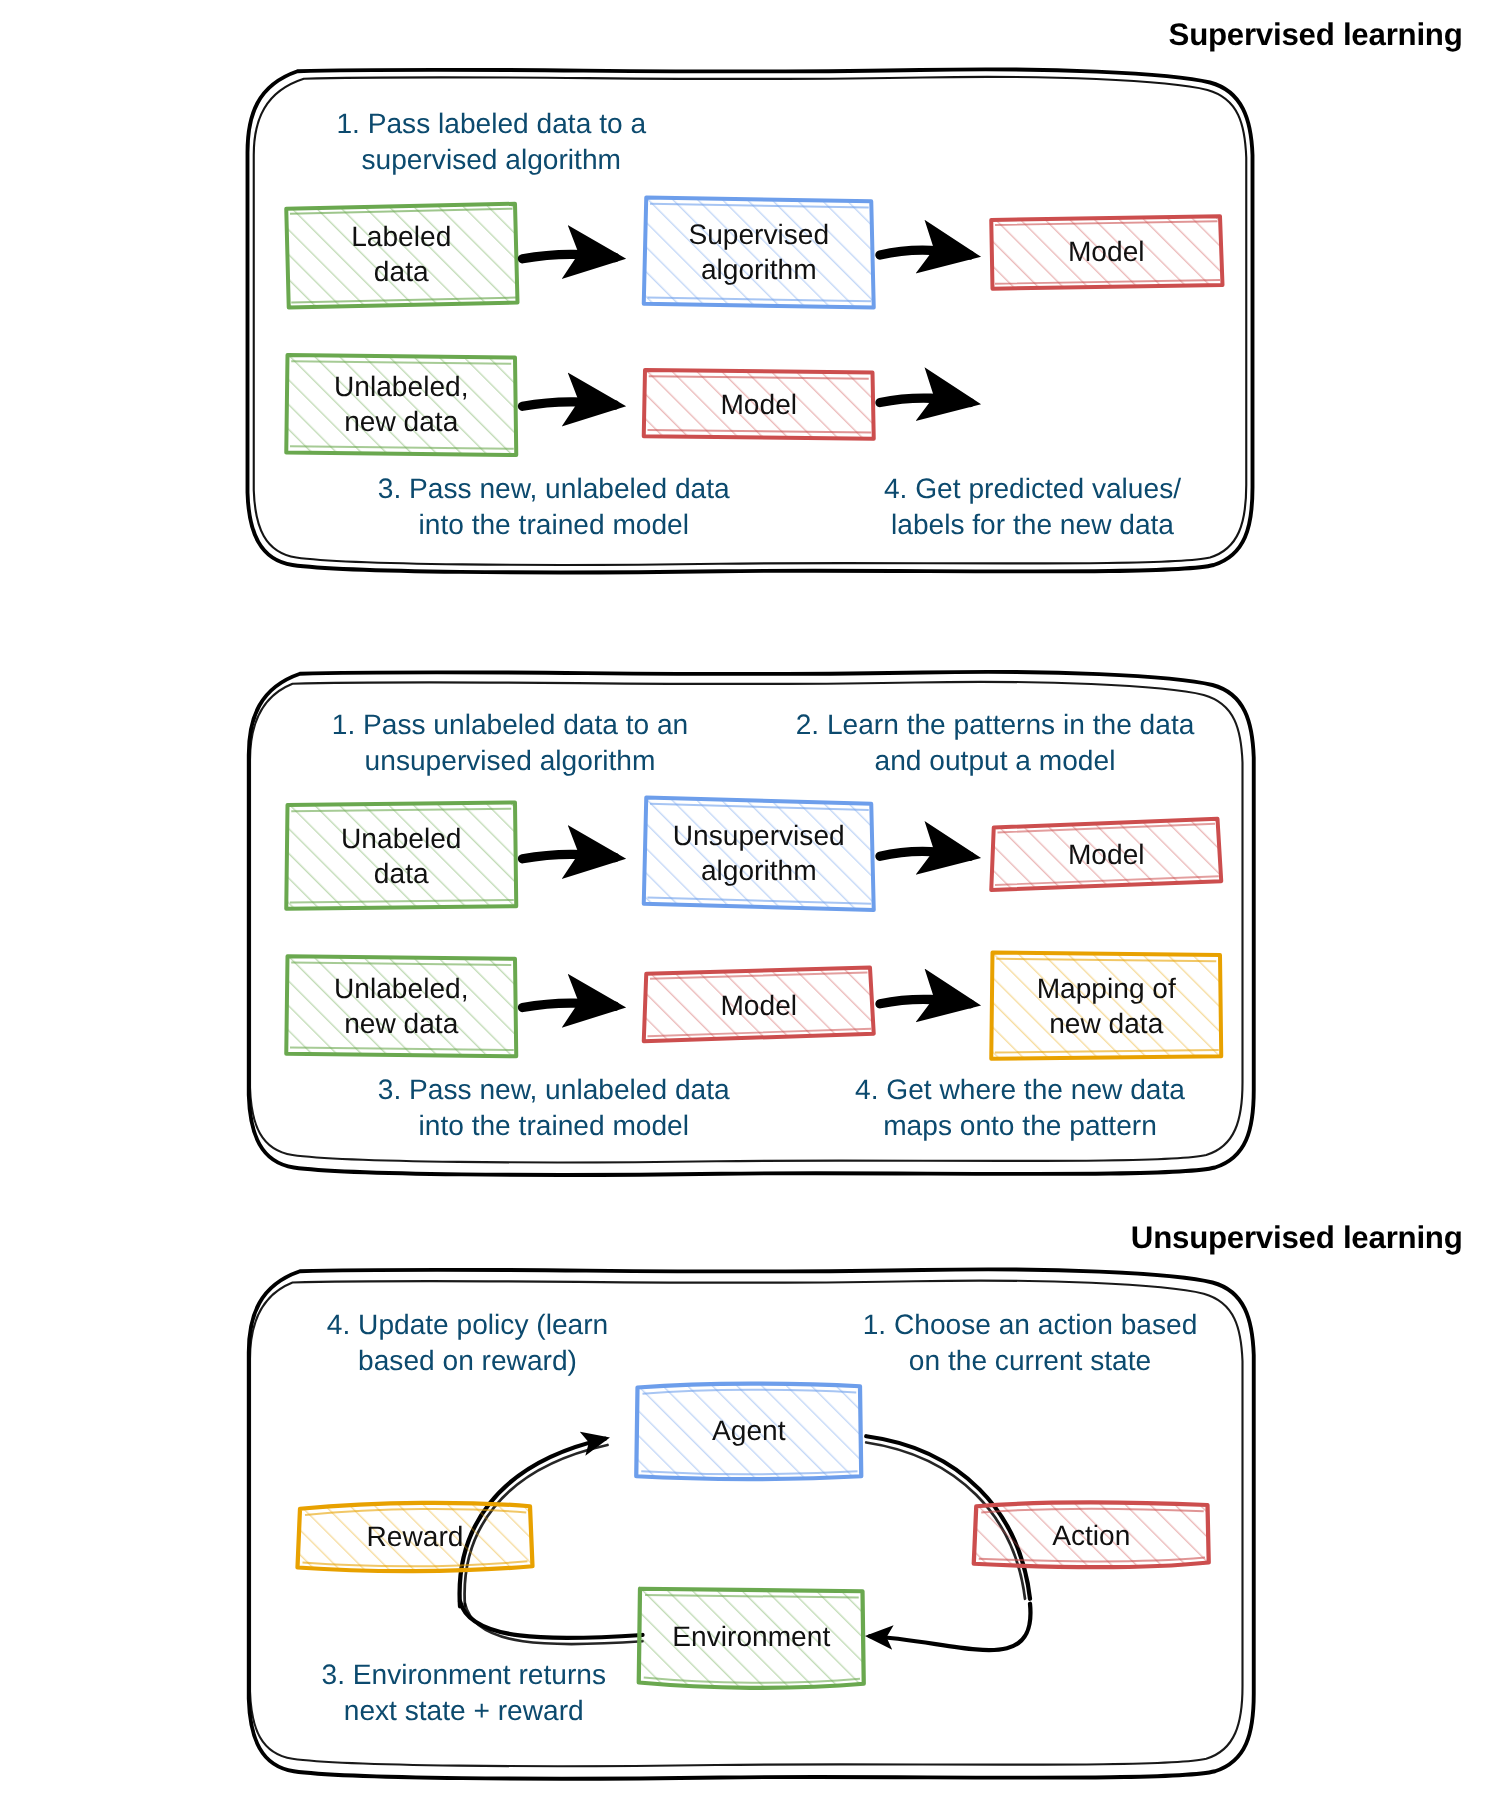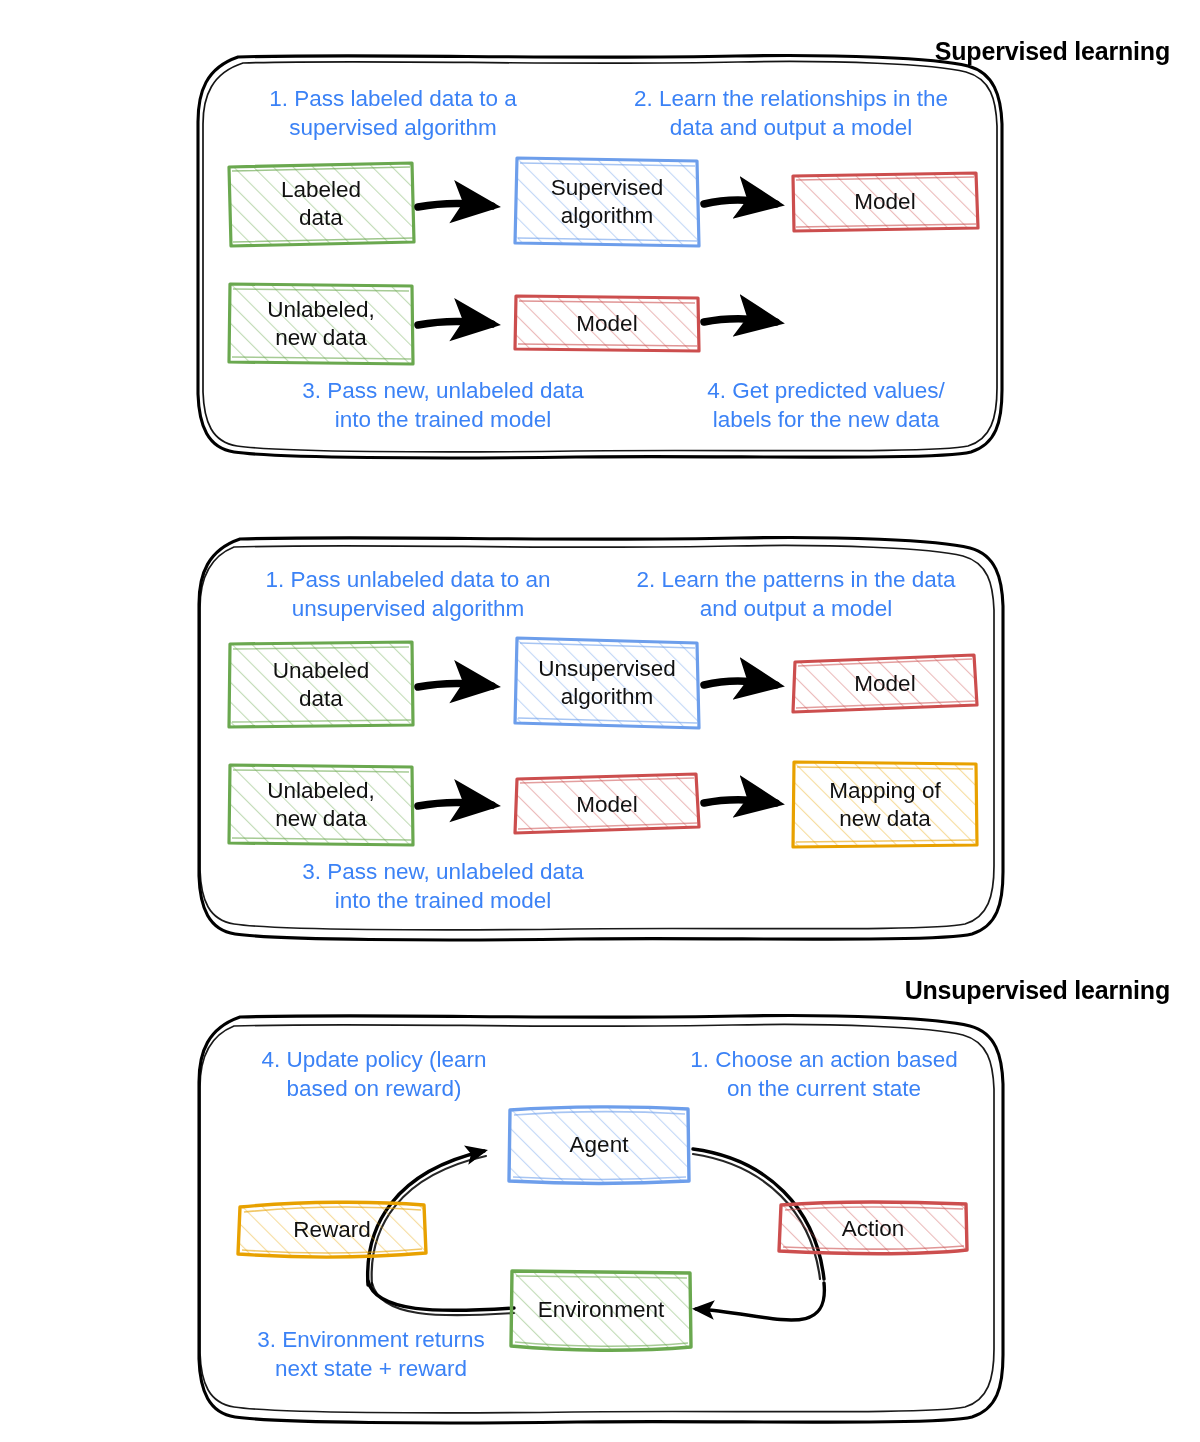--- a/index.html
+++ b/index.html
@@ -8,37 +8,37 @@
     font-family:"Liberation Sans","DejaVu Sans",sans-serif;
     color:#000;
   }
   #root{position:absolute;inset:0;}
 
   
   .sec-title{
     position:absolute;font-weight:bold;font-size:25px;letter-spacing:-0.2px;
     color:#000;white-space:nowrap;
   }
-  .t-sup{ right:30px; top:14px;margin-top:23px; }
+  .t-sup{ right:30px; top:14px; }
   .t-uns{ left:232px; top:500px; }
   .t-rei{ right:30px; top:976px; }
 
   
   .panel{position:absolute;}
   .panel > svg{position:absolute;left:0;top:0;overflow:visible;}
   .panel-body{position:absolute;inset:0;}
 
   #panel-sup{left:196px;  top:54px;   width:808px; height:405px;}
   #panel-uns{left:196px;  top:535px;  width:808px; height:405px;}
   #panel-rei{left:196px;  top:1013px; width:808px; height:410px;}
 
   
   .step{
     position:absolute;font-size:22.5px;line-height:29px;text-align:center;
-    white-space:pre-line;color:#3b82f6;
+    white-space:pre-line;color:#0c4a6e;
   }
 
   
   .node{position:absolute;}
   .node > svg{position:absolute;left:0;top:0;overflow:visible;}
   .node .lbl{
     position:absolute;inset:0;display:flex;align-items:center;justify-content:center;
     font-size:22.5px;line-height:28px;text-align:center;white-space:pre-line;
     color:#111;z-index:3;pointer-events:none;
   }
@@ -82,22 +82,20 @@
                C240,405 80,404 38,398 C12,394 3,372 2,340 L2,68 C2,38 10,14 42,3 Z" fill="none" stroke="#000" stroke-width="3.1" stroke-linecap="round"></path>
       <path d="M47,9 C185,5 362,12 542,8 C641,6 738,10 770,18 C795,25 800,46 801,72
                L801,334 C801,364 795,385 772,392 C738,400 520,395 380,397
                C241,399 82,398 41,392 C16,388 8,368 7,338 L7,70 C7,42 16,19 47,9 Z" fill="none" stroke="#000" stroke-width="1.7" stroke-linecap="round" opacity="0.92"></path>
     </svg>
 
     <div class="panel-body">
 
       <div class="step" style="left:32px;  top:30px;  width:330px;">1. Pass labeled data to a
 supervised algorithm</div>
-      <div class="step" style="left:410px; top:30px;  width:370px;">2. Learn the relationships in the
-data and output a model</div>
       <div class="step" style="left:72px;  top:322px; width:350px;">3. Pass new, unlabeled data
 into the trained model</div>
       <div class="step" style="left:470px; top:322px; width:320px;">4. Get predicted values/
 labels for the new data</div>
 
       <svg class="arrows">
         <path d="M222,153 C255,147 278,150 296,152" stroke="#000" stroke-width="7.5" fill="none" stroke-linecap="round" marker-end="url(#ah)"></path>
         <path d="M508,150 C538,143 562,147 580,150" stroke="#000" stroke-width="7.5" fill="none" stroke-linecap="round" marker-end="url(#ah)"></path>
         <path d="M222,271 C255,265 278,268 296,270" stroke="#000" stroke-width="7.5" fill="none" stroke-linecap="round" marker-end="url(#ah)"></path>
         <path d="M508,268 C538,262 562,265 580,268" stroke="#000" stroke-width="7.5" fill="none" stroke-linecap="round" marker-end="url(#ah)"></path>
@@ -164,20 +162,22 @@
                C238,396 79,395 38,389 C13,385 5,365 4,335 L4,73 C4,45 13,22 38,12 Z" fill="none" stroke="#000" stroke-width="1.7" stroke-linecap="round" opacity="0.9"></path>
     </svg>
 
     <div class="panel-body">
       <div class="step" style="left:32px;  top:30px;  width:360px;">1. Pass unlabeled data to an
 unsupervised algorithm</div>
       <div class="step" style="left:410px; top:30px;  width:380px;">2. Learn the patterns in the data
 and output a model</div>
       <div class="step" style="left:72px;  top:322px; width:350px;">3. Pass new, unlabeled data
 into the trained model</div>
+      <div class="step" style="left:450px; top:322px; width:340px;">4. Get where the new data
+maps onto the pattern</div>
 
       <svg class="arrows">
         <path d="M222,152 C255,146 278,149 296,151" stroke="#000" stroke-width="7.5" fill="none" stroke-linecap="round" marker-end="url(#ah)"></path>
         <path d="M508,150 C538,143 562,147 580,150" stroke="#000" stroke-width="7.5" fill="none" stroke-linecap="round" marker-end="url(#ah)"></path>
         <path d="M222,271 C255,265 278,268 296,270" stroke="#000" stroke-width="7.5" fill="none" stroke-linecap="round" marker-end="url(#ah)"></path>
         <path d="M508,268 C538,262 562,265 580,268" stroke="#000" stroke-width="7.5" fill="none" stroke-linecap="round" marker-end="url(#ah)"></path>
       </svg>
 
       <div class="node" style="left:30px;top:104px;width:190px;height:92px;">
         <svg width="190" height="92" viewBox="0 0 190 92">

